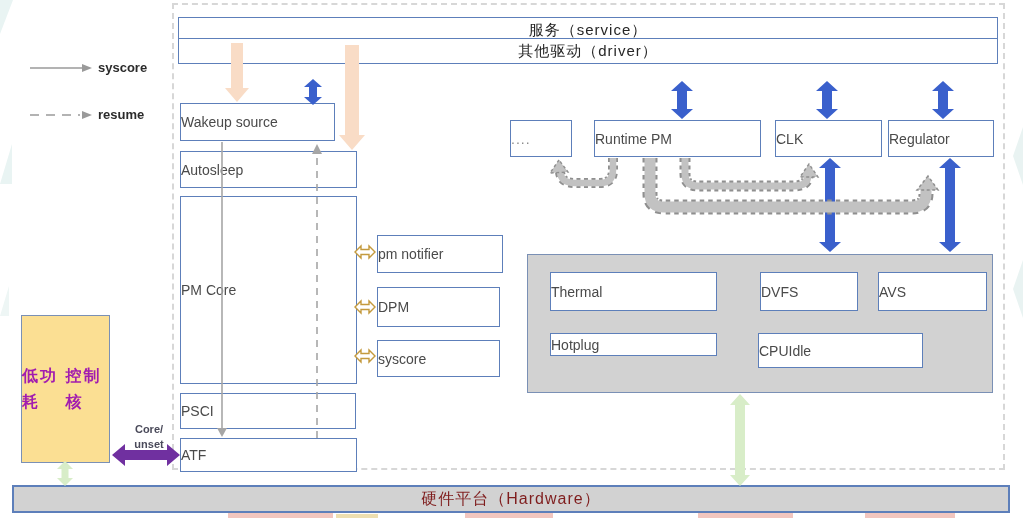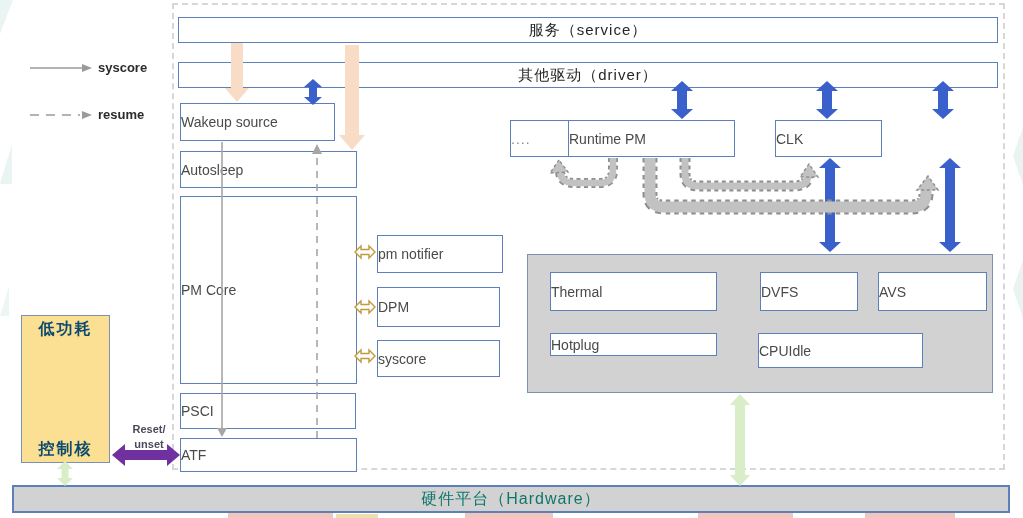--- a/index.html
+++ b/index.html
@@ -10,28 +10,28 @@
   .box{
     position:absolute;background:#ffffff;border:1.6px solid #5d7fba;box-sizing:border-box;
     display:flex;align-items:center;
     font-size:14px;color:#4a4a4a;white-space:nowrap;
   }
   .bar{
     position:absolute;background:#ffffff;border:1.6px solid #5d7fba;box-sizing:border-box;
     display:flex;align-items:center;justify-content:center;
     font-size:15px;color:#262626;letter-spacing:1px;
   }
-  .graybar{background:#d2d2d2;border:2px solid #5d7fba;font-size:16px;color:#0f766e;}
+  .graybar{background:#d2d2d2;border:2px solid #5d7fba;font-size:16px;color:#7f1d1d;}
   .cluster{
     position:absolute;background:#d2d2d2;border:1.6px solid #7a90b5;box-sizing:border-box;
   }
   .yellowbox{
     position:absolute;background:#fbdf93;border:1.6px solid #7a90b5;box-sizing:border-box;
-    display:flex;flex-direction:column;align-items:center;justify-content:space-between;
-    font-size:16px;color:#0c4a6e;font-weight:bold;line-height:1.6;letter-spacing:2px;
+    display:flex;flex-direction:row;align-items:center;justify-content:flex-start;
+    font-size:16px;color:#a21caf;font-weight:bold;line-height:1.6;letter-spacing:2px;
   }
   .dashedframe{
     position:absolute;border:2px dashed #d7d7d7;box-sizing:border-box;background:transparent;
   }
   .legendtext{position:absolute;font-size:13px;font-weight:bold;color:#2b2b2b;}
   .resetlabel{
     position:absolute;font-size:11px;color:#4a4a5a;text-align:center;line-height:1.35;font-weight:bold;
   }
   .dots{color:#8a8a8a;letter-spacing:1px;}
   .deco{position:absolute;}
@@ -54,21 +54,21 @@
   <div class="deco" style="left:865px;top:513px;width:90px;height:5px;background:#f2c6bf;"></div>
 
   <div class="dashedframe" style="left:172px;top:3px;width:833px;height:467px;"></div>
 
   <div class="legendtext" style="left:98px;top:60px;">syscore</div>
   <div class="legendtext" style="left:98px;top:107px;">resume</div>
 
   <div class="bar" style="left:178px;top:17px;width:820px;height:26px;">
     <span>服务（service）</span>
   </div>
-  <div class="bar" style="left:178px;top:62px;width:820px;height:26px;align-items:center;">
+  <div class="bar" style="left:178px;top:38px;width:820px;height:26px;align-items:center;">
     <span>其他驱动（driver）</span>
   </div>
 
   <div class="box" style="left:180px;top:103px;width:155px;height:38px;">
     <span>Wakeup source</span>
   </div>
   <div class="box" style="left:180px;top:151px;width:177px;height:37px;">
     <span>Autosleep</span>
   </div>
   <div class="box" style="left:180px;top:196px;width:177px;height:188px;">
@@ -87,25 +87,28 @@
   <div class="box" style="left:377px;top:287px;width:123px;height:40px;">
     <span>DPM</span>
   </div>
   <div class="box" style="left:377px;top:340px;width:123px;height:37px;">
     <span>syscore</span>
   </div>
 
   <div class="box" style="left:510px;top:120px;width:62px;height:37px;">
     <span class="dots">....</span>
   </div>
-  <div class="box" style="left:568px;top:120px;width:167px;height:37px;">
+  <div class="box" style="left:594px;top:120px;width:167px;height:37px;">
     <span>Runtime PM</span>
   </div>
   <div class="box" style="left:775px;top:120px;width:107px;height:37px;">
     <span>CLK</span>
+  </div>
+  <div class="box" style="left:888px;top:120px;width:106px;height:37px;">
+    <span>Regulator</span>
   </div>
 
   <div class="cluster" style="left:527px;top:254px;width:466px;height:139px;"></div>
   <div class="box" style="left:550px;top:272px;width:167px;height:39px;">
     <span>Thermal</span>
   </div>
   <div class="box" style="left:760px;top:272px;width:98px;height:39px;">
     <span>DVFS</span>
   </div>
   <div class="box" style="left:878px;top:272px;width:109px;height:39px;">
@@ -117,21 +120,21 @@
   <div class="box" style="left:758px;top:333px;width:165px;height:35px;">
     <span>CPUIdle</span>
   </div>
 
   <div class="yellowbox" style="left:21px;top:315px;width:89px;height:148px;">
     <span>低功耗</span>
     <span>控制核</span>
   </div>
 
   <div class="resetlabel" style="left:118px;top:422px;width:62px;">
-    <div>Reset/</div>
+    <div>Core/</div>
     <div>unset</div>
   </div>
 
   <div class="bar graybar" style="left:12px;top:485px;width:998px;height:28px;">
     <span>硬件平台（Hardware）</span>
   </div>
 
   <svg width="1023" height="518" viewBox="0 0 1023 518">
 
     <g>

